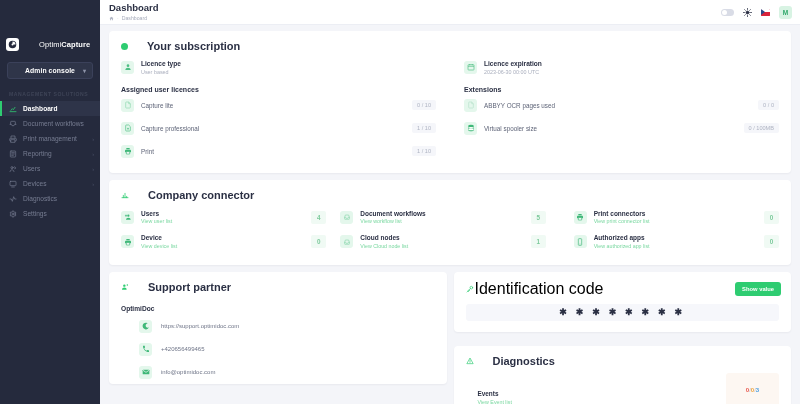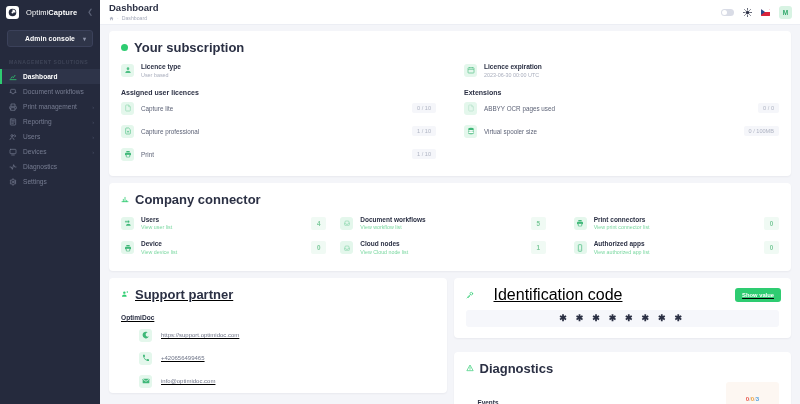--- a/index.html
+++ b/index.html
@@ -13,21 +13,21 @@
 
   
   .sidebar {
     width: 100px; height: 404px;
     background: #252a3d;
     flex: 0 0 100px;
     display: flex; flex-direction: column;
   }
   .brand {
     height: 24px; display: flex; align-items: center;
-    padding: 0 6px; gap: 7px;
+    padding: 0 6px; gap: 20px; margin-top: 32px;
   }
   .brand-logo {
     width: 13px; height: 13px; border-radius: 3px;
     background: #ffffff; display: flex; align-items: center;
     justify-content: center; flex: 0 0 13px;
   }
   .brand-logo svg { display:block; }
   .brand-text { font-size: 7.5px; color: #ffffff; letter-spacing: .1px; white-space: nowrap; }
   .brand-text b { font-weight: 700; }
   .brand-collapse {
@@ -108,21 +108,21 @@
 
   .content { flex: 1 1 auto; overflow: hidden; padding: 6px 9px 0 9px; }
   .card {
     background: #ffffff; border-radius: 4px; box-shadow: 0 1px 2px rgba(32,38,62,.055);
     margin-bottom: 7px;
   }
   .card-title {
     display: flex; align-items: center; gap: 6px;
     padding: 9px 12px 2px 12px;
   }
-  .card-title .ct-text { font-size: 13px; font-weight: 700; color: #2b3044; }
+  .card-title .ct-text { font-size: 11px; font-weight: 700; color: #2b3044; margin-left: 13px; }
   .dot-green { width: 7px; height: 7px; border-radius: 50%; background: #2ecc71; display:block; }
 
   .two-col { display: flex; padding: 0 12px 10px 12px; gap: 0; }
   .col { flex: 1 1 50%; min-width: 0; }
   .col.left { padding-right: 14px; }
   .col.right { padding-left: 14px; }
 
   .kv-row { display: flex; align-items: center; gap: 7px; padding: 6px 0 2px 0; }
   .sq-ico {
     width: 13px; height: 13px; border-radius: 3px; background: #e4f7ec;
@@ -154,28 +154,28 @@
   .ov-title { font-size: 6.5px; color: #2b3044; font-weight: 700; line-height: 1.15; }
   .ov-link { font-size: 5.3px; color: #78d79f; line-height: 1.15; cursor: pointer; }
   .ov-count {
     margin-left: auto; font-size: 6.3px; color: #7bc99a; font-weight: 700;
     background: #f0faf4; border-radius: 2px; min-width: 15px; text-align: center;
     padding: 3px 4px;
   }
 
   
   .bottom-row { display: flex; gap: 7px; align-items: flex-start; }
-  .bottom-left { flex: 1 1 50%; min-width: 0; text-decoration: underline; }
+  .bottom-left { flex: 1 1 50%; min-width: 0; }
   .bottom-right { flex: 1 1 50%; min-width: 0; display: flex; flex-direction: column; gap: 7px; }
 
   .partner-name { font-size: 6.6px; font-weight: 700; color: #2b3044; padding: 10px 12px 3px 12px; }
   .contact-row { display: flex; align-items: center; gap: 9px; padding: 5px 12px 5px 30px; }
   .contact-text { font-size: 6px; color: #6f7588; }
 
-  .idcard-head { display: flex; align-items: center; padding: 8px 10px 4px 12px; gap: 20px; text-decoration: underline; }
+  .idcard-head { display: flex; align-items: center; padding: 8px 10px 4px 12px; gap: 1px; }
   .show-value-btn {
     margin-left: auto; background: #2ecc71; color: #ffffff;
     font-size: 5.8px; font-weight: 700; border: none; border-radius: 3px;
     padding: 4px 7px; cursor: pointer; white-space: nowrap;
   }
   .id-masked {
     margin: 2px 12px 11px 12px; background: #f6f7fb; border-radius: 3px;
     height: 17px; display: flex; align-items: center; justify-content: center;
     letter-spacing: 3.2px; color: #2b3044; font-size: 9px; font-weight: 700;
   }

